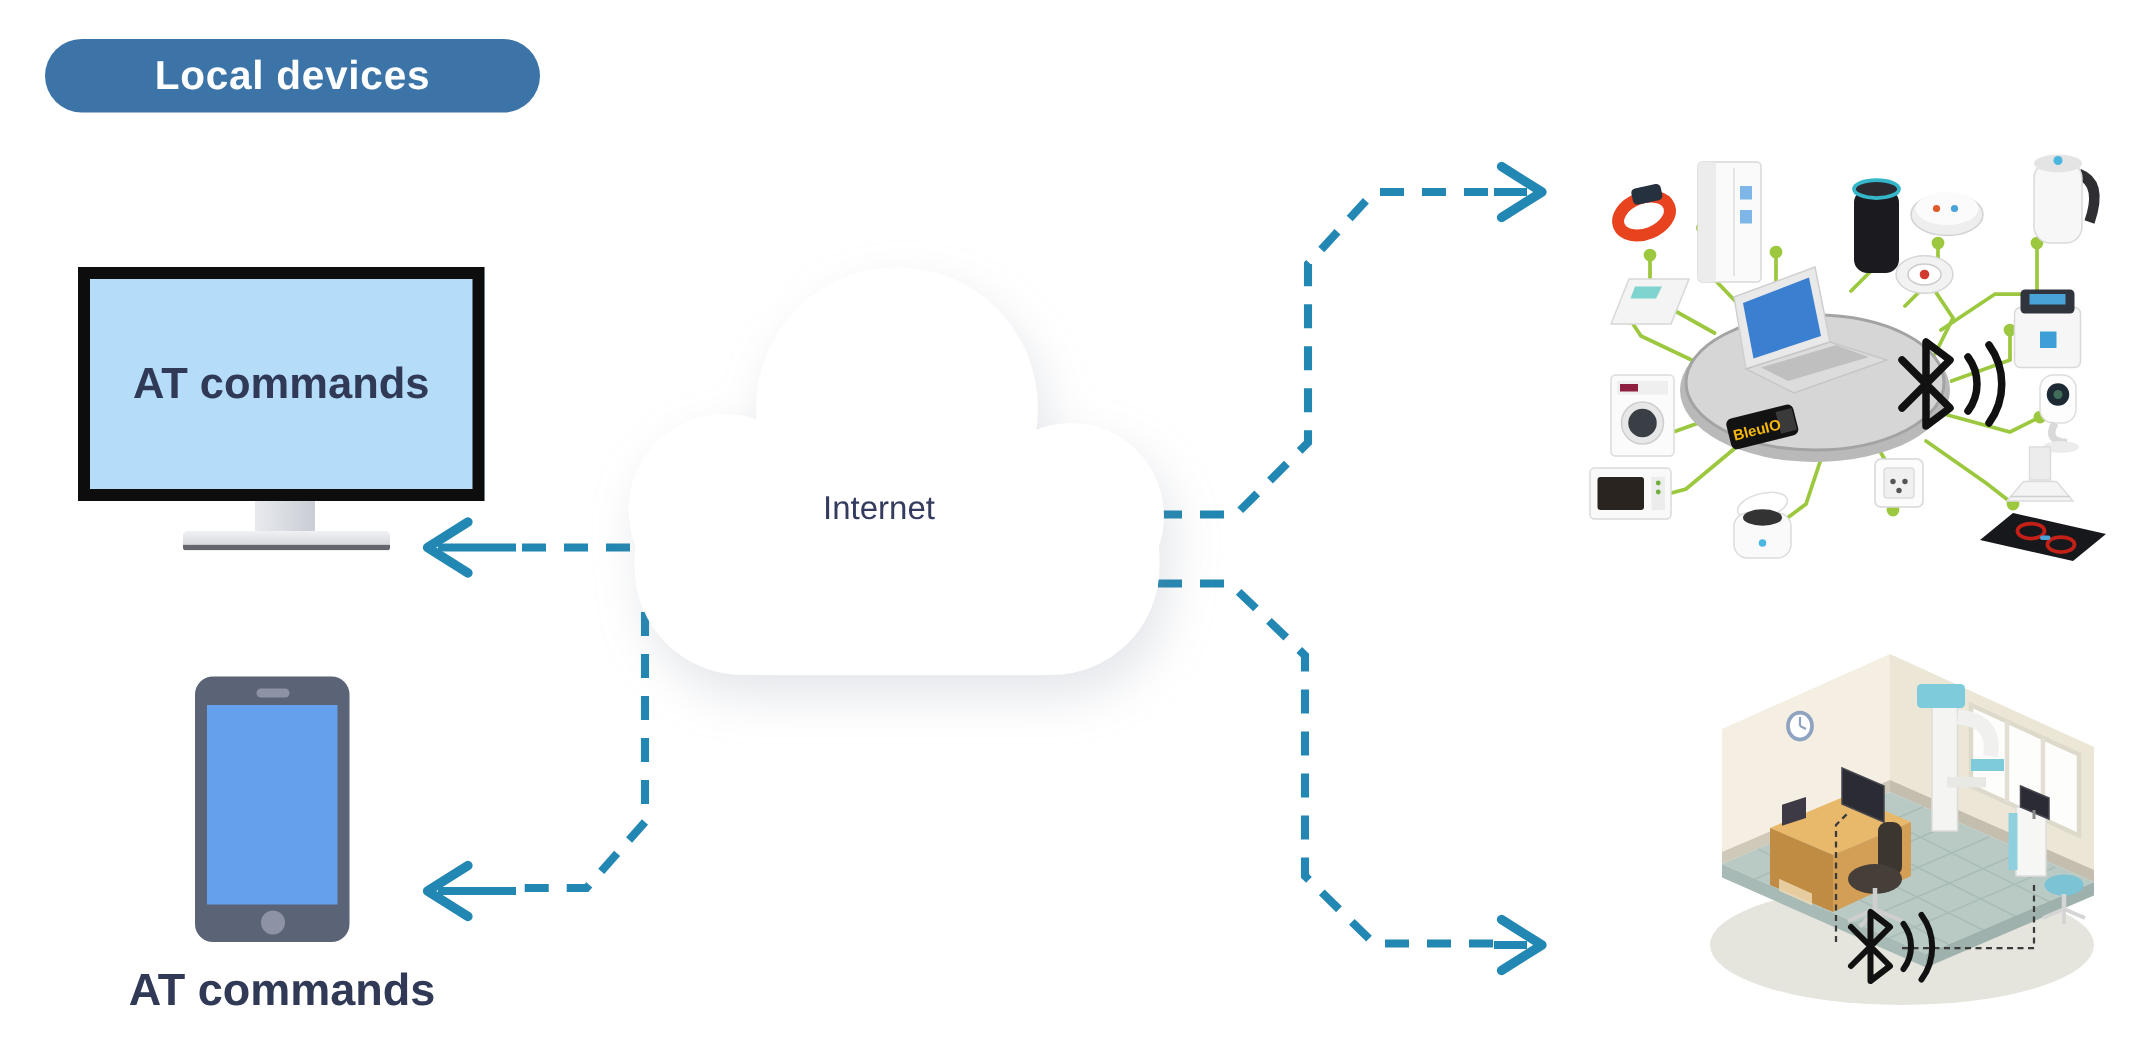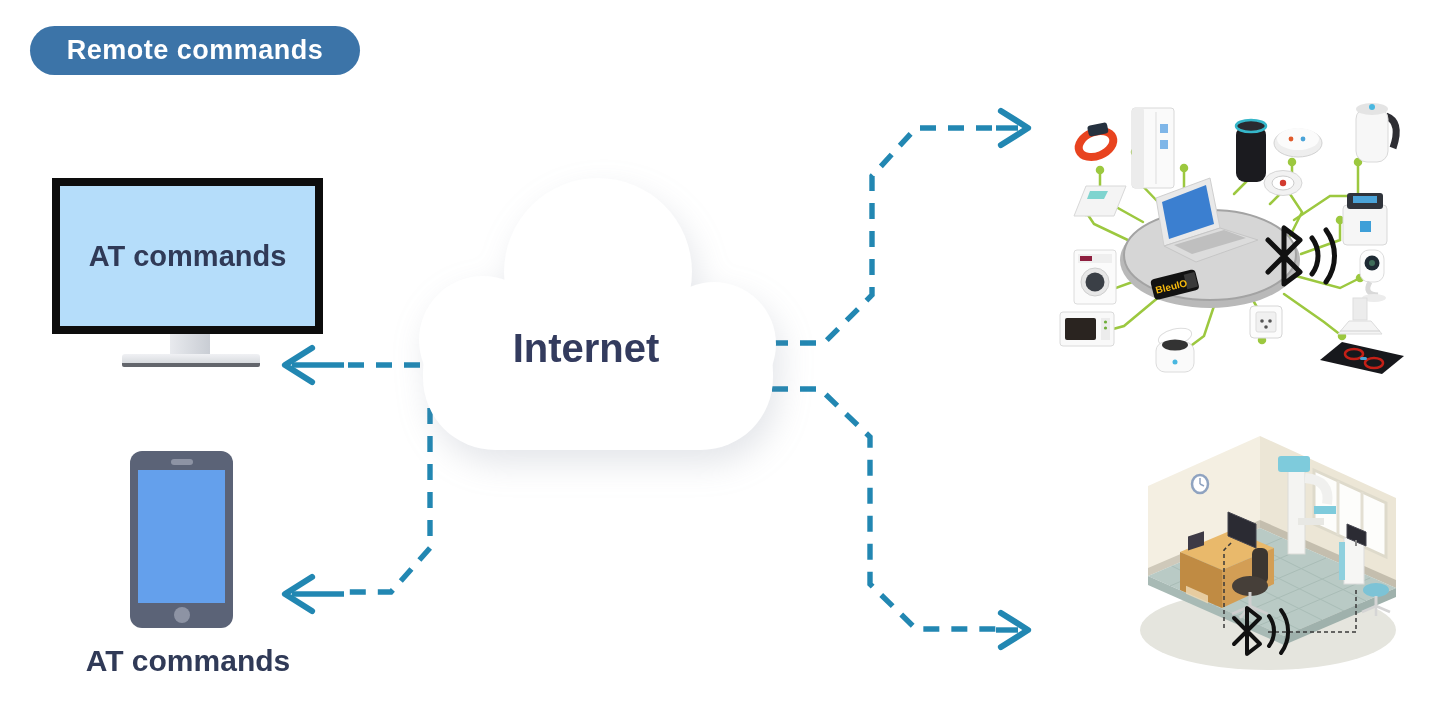--- a/index.html
+++ b/index.html
@@ -20,21 +20,21 @@
   .pill-local  { left:1036px; top:24px; width:328px; }
 
   
   .arrows { position:absolute; left:0; top:0; }
 
   
   .cloud-svg { position:absolute; left:398px; top:172px;
                filter: drop-shadow(6px 14px 16px rgba(120,130,150,.20)); }
   .cloud-label {
     position:absolute; left:466px; top:326px; width:240px; text-align:center;
-    font-size:40px; font-weight:bold; color:#333b5e;
+    font-size:22px; font-weight:normal; color:#333b5e;
   }
 
   
   .monitor-frame {
     position:absolute; left:52px; top:178px; width:271px; height:156px;
     background:#b5ddfa; border:8px solid #0d0d0d;
     display:flex; align-items:center; justify-content:center;
   }
   .monitor-label { font-size:29px; font-weight:bold; color:#303a57; }
   .monitor-neck {
@@ -109,21 +109,21 @@
   <svg class="cloud-svg" width="400" height="290" viewBox="0 0 400 290">
     <g fill="#ffffff">
       <circle cx="200" cy="100" r="94"></circle>
       <circle cx="85" cy="168" r="64"></circle>
       <circle cx="316" cy="172" r="62"></circle>
       <rect x="25" y="128" width="350" height="150" rx="72"></rect>
     </g>
   </svg>
   <div class="cloud-label">Internet</div>
 
-  <div class="pill pill-remote">Remote commands</div>
+  <div class="pill pill-remote">Local devices</div>
 
   <div class="monitor-frame">
     <span class="monitor-label">AT commands</span>
   </div>
   <div class="monitor-neck"></div>
   <div class="monitor-base"></div>
 
   <div class="phone-body">
     <div class="phone-speaker"></div>
     <div class="phone-screen"></div>

